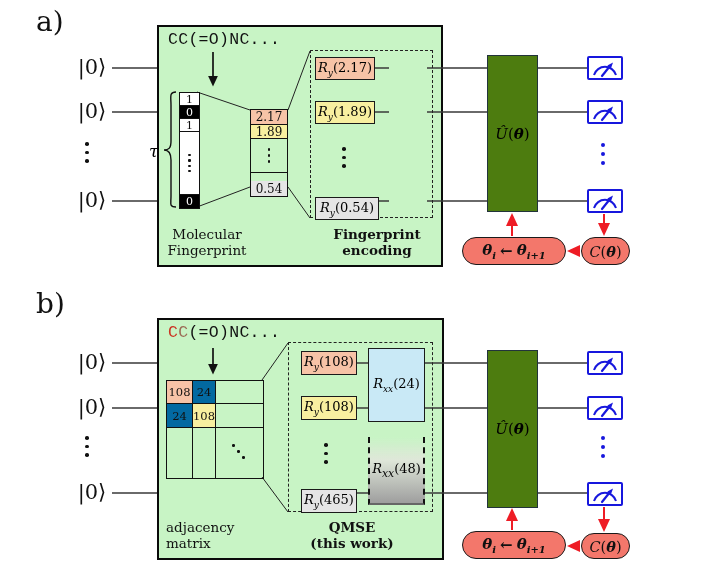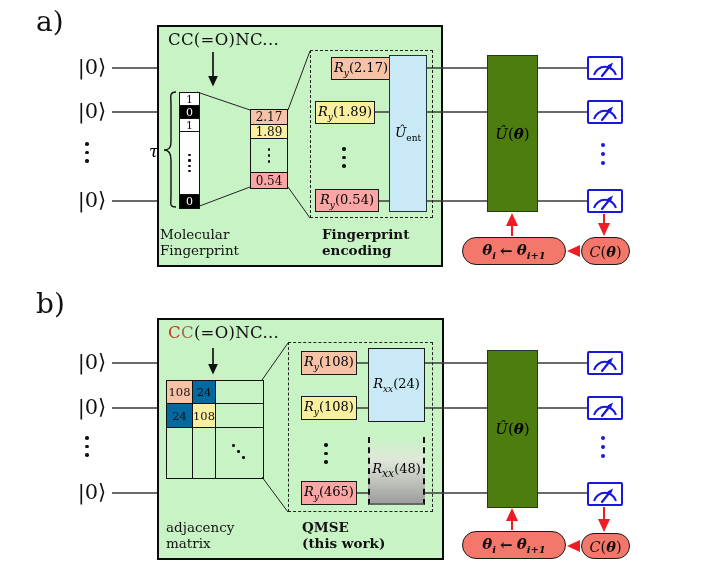--- a/index.html
+++ b/index.html
@@ -3,41 +3,41 @@
 <meta charset="utf-8">
 <style>
   html,body{margin:0;padding:0;background:#fff;}
   #canvas{position:relative;width:711px;height:570px;background:#fff;overflow:hidden;
           font-family:"DejaVu Serif", "Liberation Serif", serif;}
   .overlay{position:absolute;left:0;top:0;z-index:2;}
   .panel-box{position:absolute;background:#c8f4c5;border:2.5px solid #0a0a0a;z-index:1;box-sizing:border-box;}
   .dashed-box{position:absolute;border:1.4px dashed #222;z-index:2;box-sizing:border-box;}
   .panel-label{position:absolute;font-size:28px;color:#111;z-index:3;}
   .ket{position:absolute;font-size:21px;color:#111;z-index:3;width:36px;text-align:center;}
-  .smiles{position:absolute;font-size:16.5px;color:#111;z-index:3;letter-spacing:0.3px;}
+  .smiles{position:absolute;font-size:16.5px;color:#111;z-index:3;letter-spacing:0.3px;font-family:Liberation Mono, monospace;}
   .tau{position:absolute;font-size:17px;font-style:italic;z-index:3;}
   .gate{position:absolute;height:23px;border:1.6px solid #1a1a1a;display:flex;align-items:center;justify-content:center;
         font-size:13px;z-index:3;box-sizing:border-box;}
   .gate sub,.bigbox sub{font-size:9px;}
   .salmon{background:#f7c3a7;}
   .yellow{background:#f8efa0;}
-  .plum{background:#fca5a5;}
+  .plum{background:#e5e5e5;margin-top:8px;}
   .lblue{background:#0369a1;}
   .bigbox{position:absolute;display:flex;align-items:center;justify-content:center;z-index:3;box-sizing:border-box;
           border:1.6px solid #22333b;font-size:15px;background:#4d7c0f;}
   .rxx48{position:absolute;z-index:3;box-sizing:border-box;border-left:2px dashed #111;border-right:2px dashed #111;
          border-bottom:2px solid #666;display:flex;align-items:center;justify-content:center;font-size:13px;
          background:linear-gradient(to bottom, rgba(200,244,197,0.05) 0%, #dfe7d9 35%, #9e9e9e 100%);}
   .meter{position:absolute;width:36px;height:24px;background:#fff;border:2px solid #1717dd;border-radius:2px;
          z-index:3;display:flex;align-items:center;justify-content:center;box-sizing:border-box;}
   .pill{position:absolute;background:#f3776b;border:1.8px solid #1a1a1a;border-radius:15px;display:flex;
         align-items:center;justify-content:center;gap:4px;font-size:15px;font-weight:bold;font-style:italic;
         z-index:4;box-sizing:border-box;color:#111;}
   .pill sub{font-size:10px;}
-  .col-label{position:absolute;font-size:13.5px;line-height:16px;color:#111;z-index:3;}
+  .col-label{position:absolute;text-align:center;font-size:13.5px;line-height:16px;color:#111;z-index:3;}
   .vdots{position:absolute;display:flex;flex-direction:column;align-items:center;gap:5px;z-index:3;}
   .vdots i{width:3.5px;height:3.5px;border-radius:50%;background:#111;display:block;}
   .vdots.blue i{background:#1717dd;width:4px;height:4px;}
   .fp-col{position:absolute;left:179px;top:92px;width:19px;border:1.5px solid #111;background:#fff;z-index:3;
           display:flex;flex-direction:column;box-sizing:content-box;}
   .fp-cell{width:100%;height:13px;display:flex;align-items:center;justify-content:center;font-size:11px;
            border-bottom:1.5px solid #111;box-sizing:border-box;background:#fff;color:#111;}
   .fp-cell.black{background:#000;color:#fff;}
   .fp-tall{height:62px;border-bottom:1.5px solid #111;display:flex;align-items:center;justify-content:center;}
   .fp-cell.last{border-bottom:none;}
@@ -137,38 +137,35 @@
           <i style="width:2.6px;height:2.6px;"></i>
           <i style="width:2.6px;height:2.6px;"></i>
           <i style="width:2.6px;height:2.6px;"></i>
         </span>
     </div>
     <div class="pca-cell plum last">0.54</div>
   </div>
 
   <div class="dashed-box" style="left:310px;top:50px;width:123px;height:168px;"></div>
 
-  <div class="gate salmon" style="left:331px;top:57px;width:60px;">
+  <div class="gate salmon" style="left:315px;top:57px;width:60px;">
     <span><i>R</i><sub><i>y</i></sub><span>(2.17)</span></span>
   </div>
   <div class="gate yellow" style="left:315px;top:101px;width:60px;">
     <span><i>R</i><sub><i>y</i></sub><span>(1.89)</span></span>
   </div>
   <div class="gate plum" style="left:315px;top:189px;width:64px;">
     <span><i>R</i><sub><i>y</i></sub><span>(0.54)</span></span>
   </div>
   <div class="vdots" style="left:342px;top:147px;">
       <i></i>
       <i></i>
       <i></i>
     </div>
 
-  <div class="bigbox lblue" style="left:389px;top:55px;width:38px;height:157px;font-size:13.5px;background:#c9e9f6;">
-    <span><i>Û</i><sub>ent</sub></span>
-  </div>
 
   <div class="col-label" style="left:160px;top:226px;width:94px;">
     <div>Molecular</div>
       <div>Fingerprint</div>
   </div>
   <div class="col-label" style="left:322px;top:226px;width:110px;font-weight:bold;">
     <div>Fingerprint</div>
       <div>encoding</div>
   </div>
 

